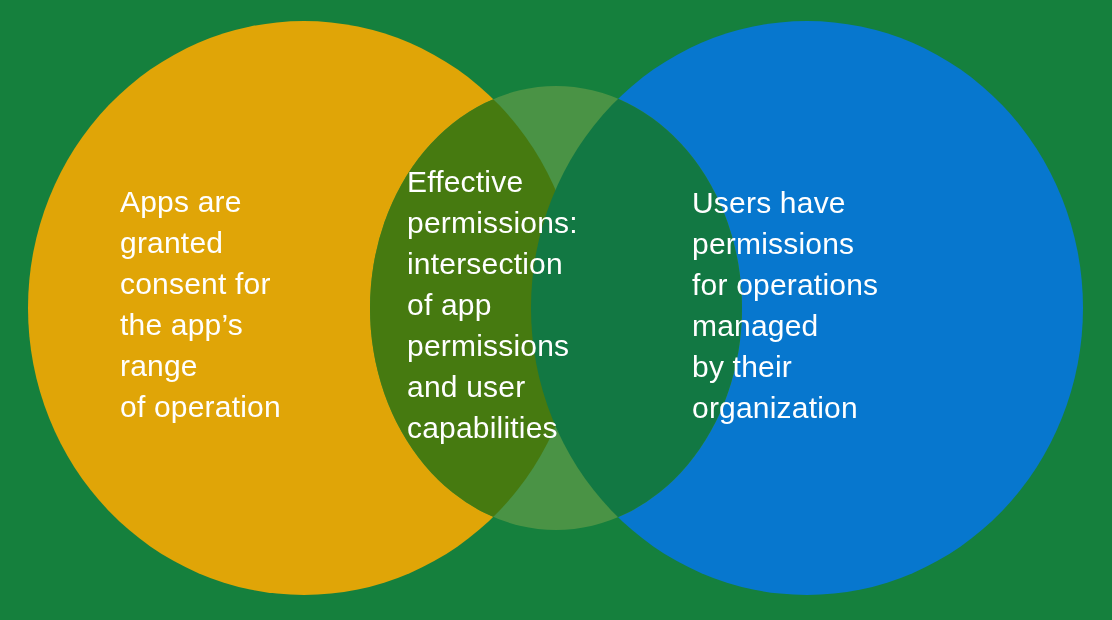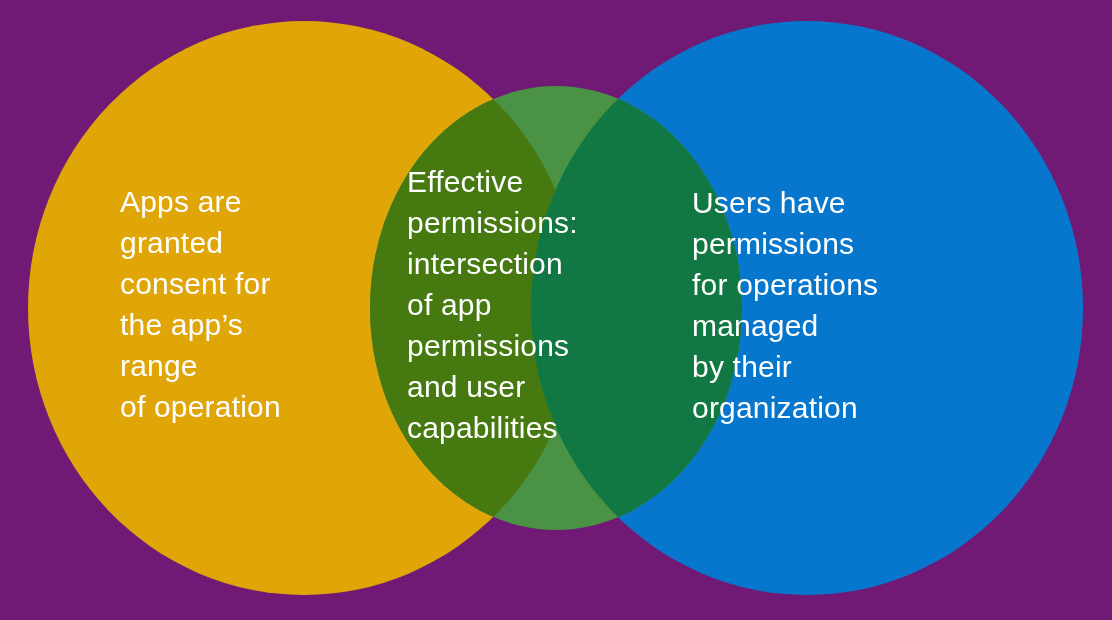--- a/index.html
+++ b/index.html
@@ -5,21 +5,21 @@
   html, body {
     margin: 0;
     padding: 0;
     background: #ffffff;
     font-family: "Liberation Sans", "DejaVu Sans", sans-serif;
   }
   .stage {
     position: relative;
     width: 1112px;
     height: 620px;
-    background: #701a75;
+    background: #15803d;
     overflow: hidden;
   }
   .venn-svg {
     position: absolute;
     left: 0;
     top: 0;
   }
   .venn-label {
     position: absolute;
     color: #ffffff;

